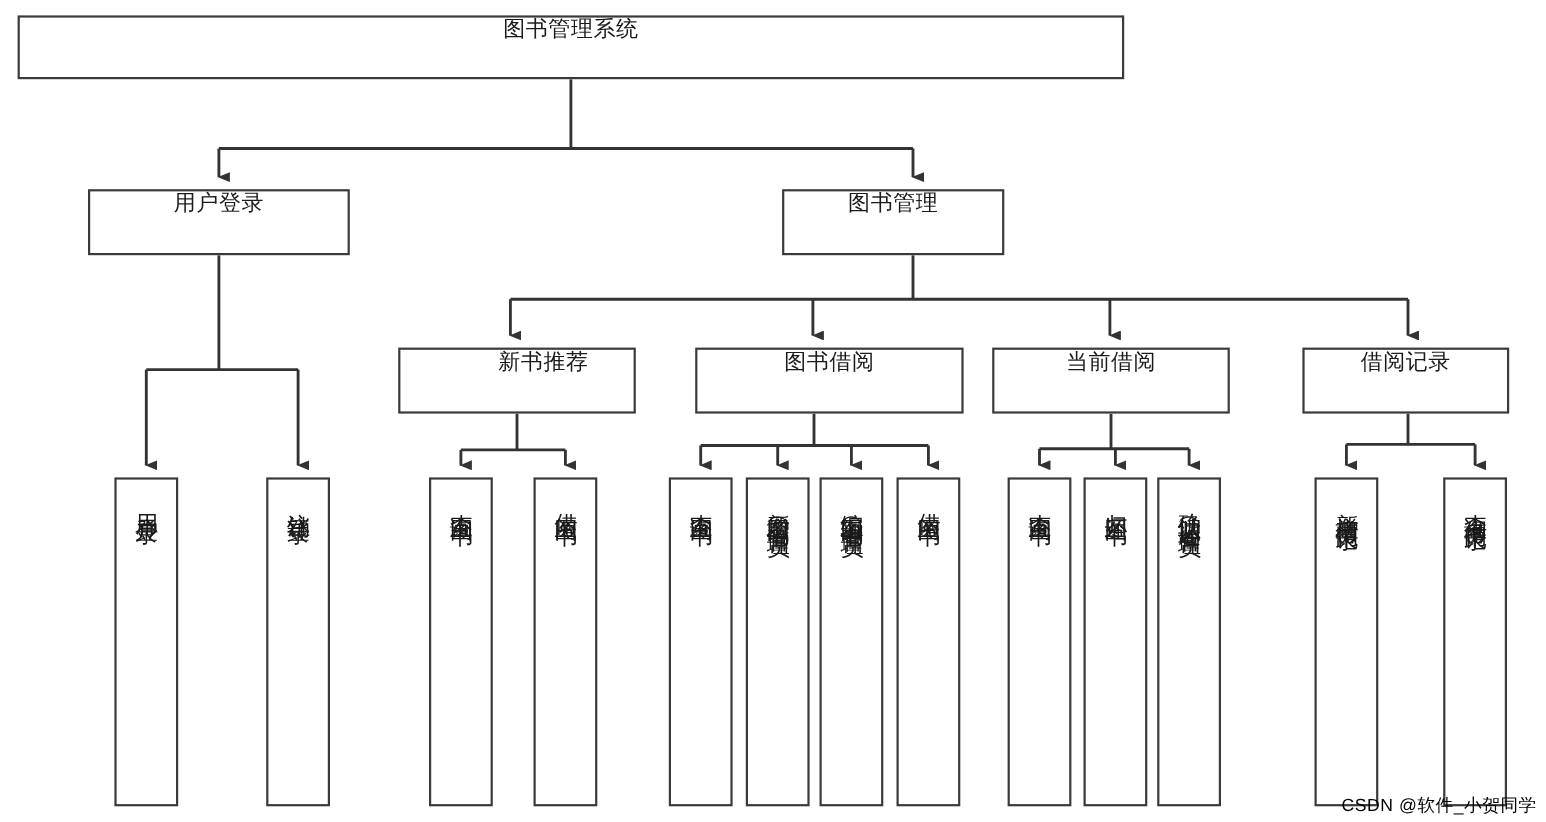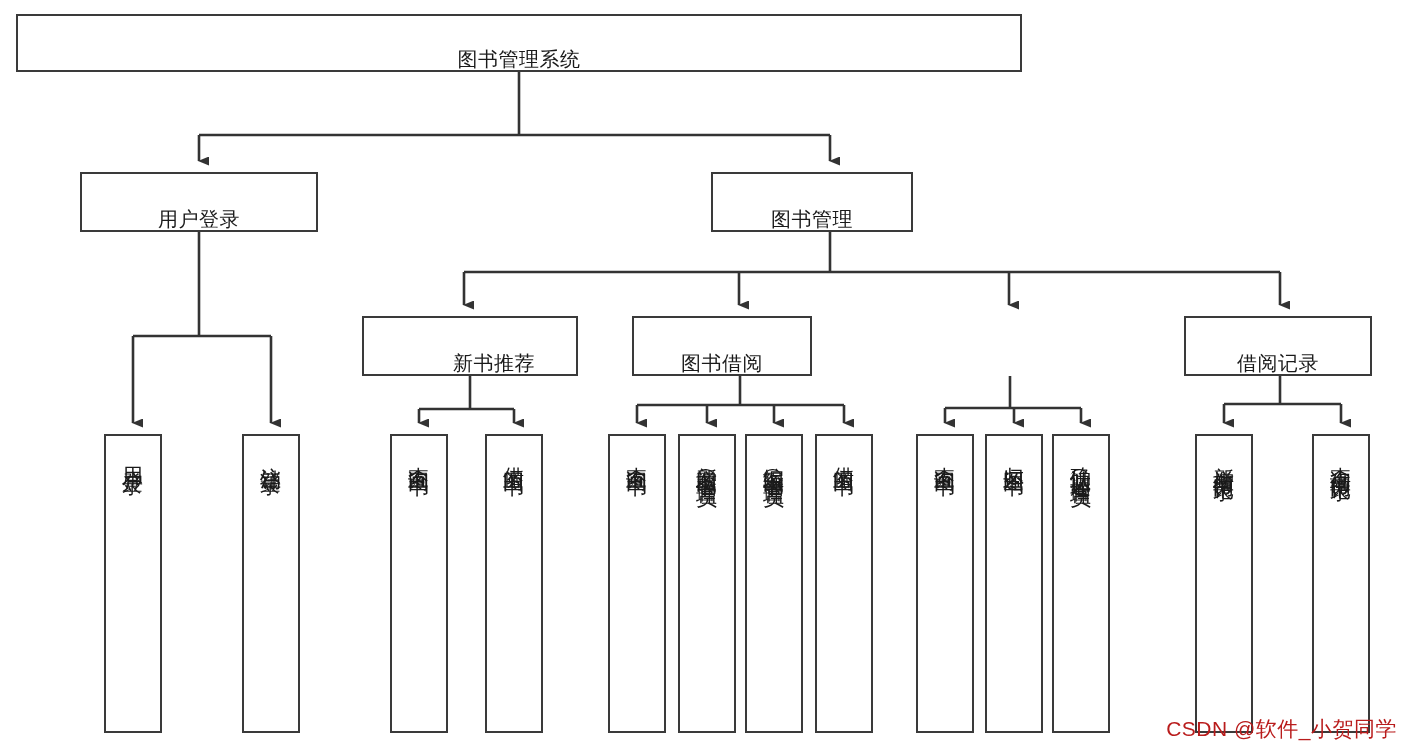--- a/index.html
+++ b/index.html
@@ -26,21 +26,21 @@
     width: 1405px;
     height: 747px;
     pointer-events: none;
   }
   .node {
     position: absolute;
     box-sizing: border-box;
     background: #ffffff;
     border: 2.5px solid #3a3a3a;
     display: flex;
-    align-items: flex-end;
+    align-items: flex-start;
     justify-content: center;
     overflow: hidden;
   }
   .node-label {
     font-size: 20px;
     color: #1a1a1a;
     line-height: 1.1;
     letter-spacing: 0.5px;
     white-space: nowrap;
   }
@@ -54,22 +54,22 @@
     text-orientation: upright;
     font-size: 21px;
     letter-spacing: 3px;
     line-height: 1;
     white-space: nowrap;
   }
   .watermark {
     position: absolute;
     right: 8px;
     bottom: 4px;
-    font-size: 21px;
-    color: #b91c1c;
+    font-size: 16px;
+    color: #000000;
     letter-spacing: 0.5px;
     white-space: nowrap;
     user-select: none;
   }
 </style>
 </head>
 <body>
 
 <div id="diagram-root">
 
@@ -146,22 +146,25 @@
   <div class="node" style="left:80px; top:172px; width:238px; height:60px;">
     <span class="node-label">用户登录</span>
   </div>
   <div class="node" style="left:711px; top:172px; width:202px; height:60px;">
     <span class="node-label">图书管理</span>
   </div>
 
   <div class="node" style="left:362px; top:316px; width:216px; height:60px;padding-left:48px;">
     <span class="node-label">新书推荐</span>
   </div>
-  <div class="node" style="left:632px; top:316px; width:180px; height:60px;">
+  <div class="node" style="left:632px; top:316px; width:244px; height:60px;">
     <span class="node-label">图书借阅</span>
+  </div>
+  <div class="node" style="left:902px; top:316px; width:216px; height:60px;">
+    <span class="node-label">当前借阅</span>
   </div>
   <div class="node" style="left:1184px; top:316px; width:188px; height:60px;">
     <span class="node-label">借阅记录</span>
   </div>
 
   <div class="node vertical" style="left:104px; top:434px; width:58px; height:299px;">
     <span class="node-label">用户登录</span>
   </div>
   <div class="node vertical" style="left:242px; top:434px; width:58px; height:299px;">
     <span class="node-label">注销登录</span>

